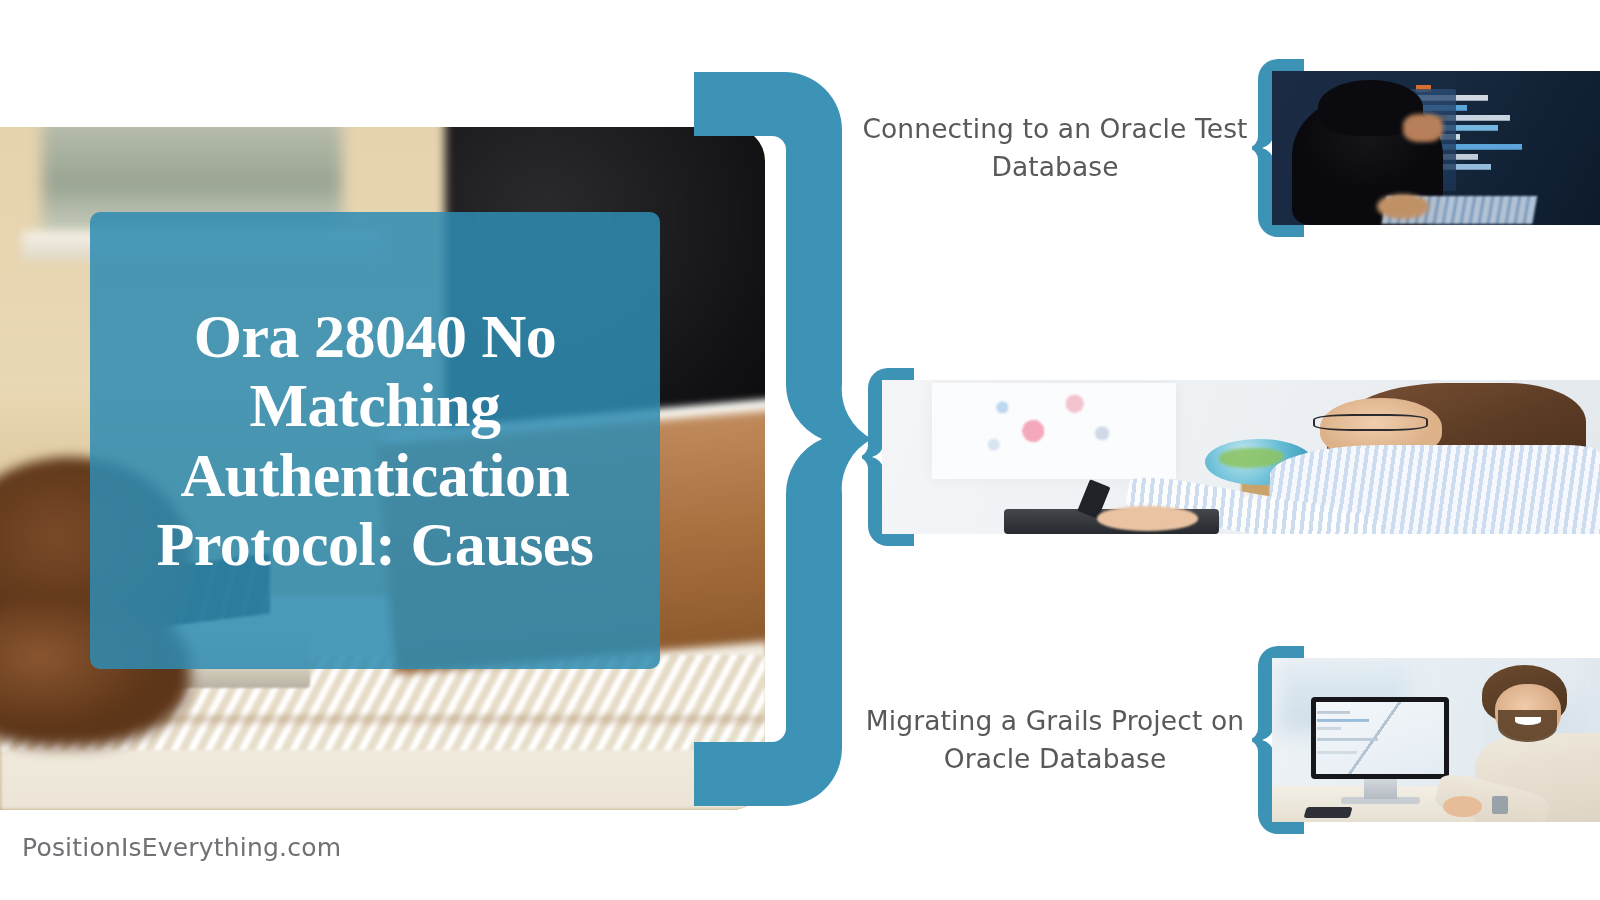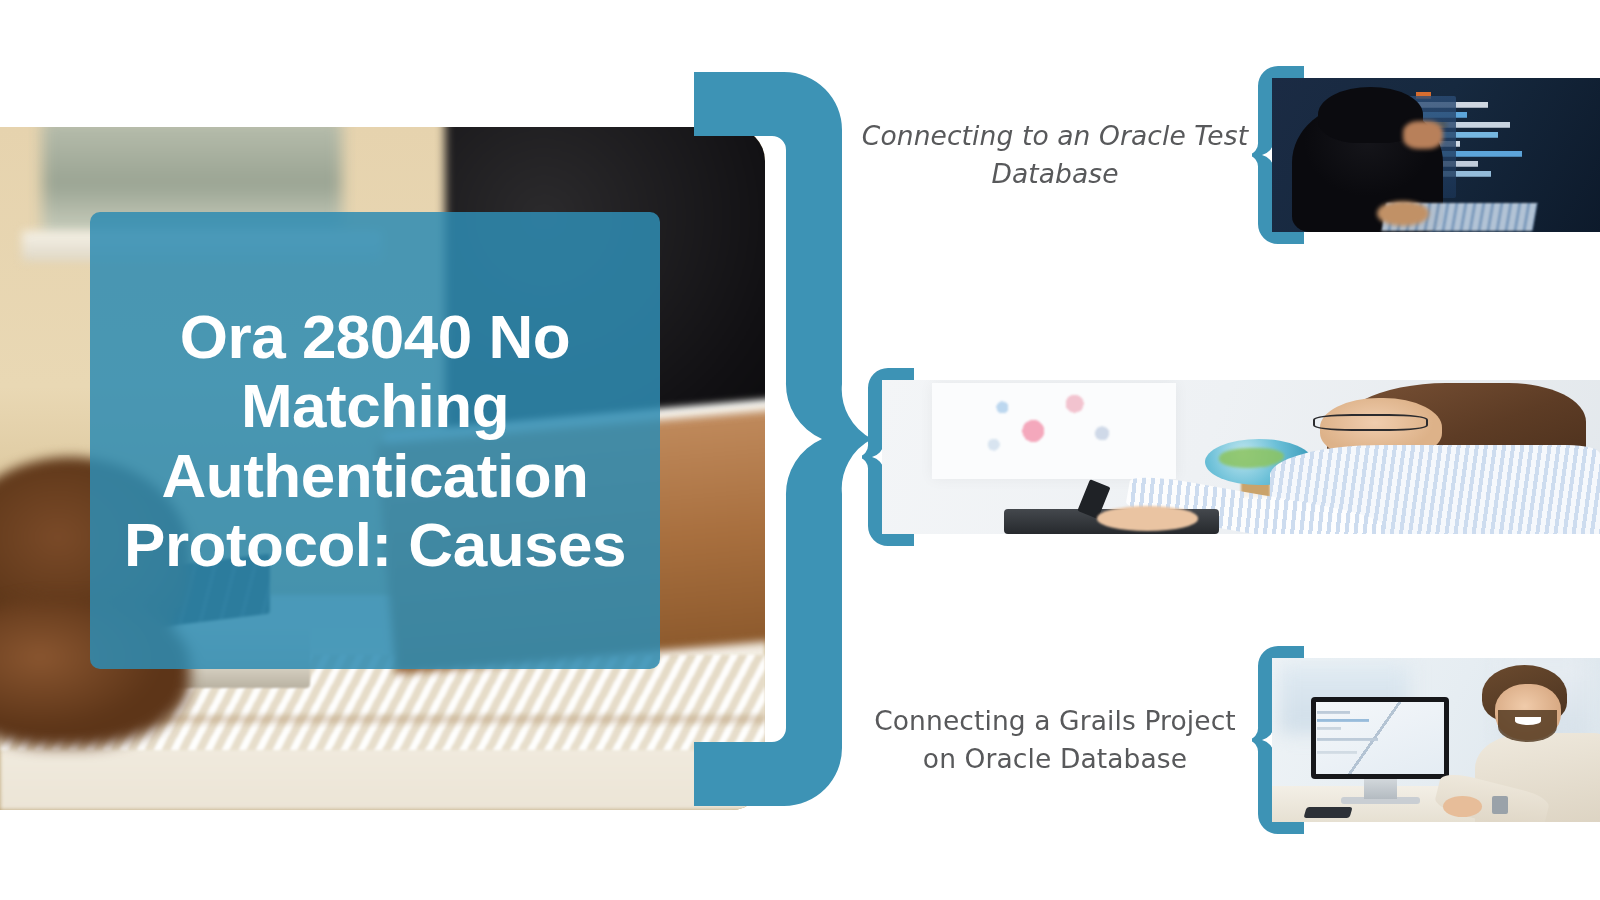--- a/index.html
+++ b/index.html
@@ -95,35 +95,35 @@
   
   .title-card{
     position:absolute; left:90px; top:212px; width:570px; height:457px;
     background:rgba(47,140,178,.86);
     border-radius:10px;
     display:flex; align-items:center; justify-content:center;
     padding:8px 16px;
   }
   .title-card h1{
     color:#ffffff;
-    font-family:Liberation Sans, sans-serif;
+    font-family:Liberation Serif, serif;
     font-weight:bold;
     font-size:62px;
     line-height:1.12;
     text-align:center;
     letter-spacing:-.5px;
   }
 
   
   .big-brace{ position:absolute; left:672px; top:66px; width:200px; height:746px; }
 
   
   .items{ position:absolute; left:860px; top:0; width:740px; height:900px; }
   .item{ position:absolute; left:0; width:740px; display:flex; align-items:center; }
-  .item-1{ top:60px;  height:190px;font-style:italic; }
+  .item-1{ top:53px;  height:190px; }
   .item-2{ top:362px; height:190px; }
   .item-3{ top:640px; height:200px; }
 
   .item-label{
     width:390px; flex:0 0 390px;
     text-align:center;
     color:#58595b;
     font-family:"DejaVu Sans", sans-serif;
     font-size:26.5px;
     line-height:1.43;
@@ -434,21 +434,21 @@
           <div class="t2-body"></div>
           <div class="t2-arm"></div>
           <div class="t2-tablet"></div>
           <div class="t2-pen"></div>
           <div class="t2-hand"></div>
         </div>
       </div>
     </div>
 
     <div class="item item-3">
-      <div class="item-label">Connecting a Grails Project on Oracle Database</div>
+      <div class="item-label">Migrating a Grails Project on Oracle Database</div>
       <div class="thumb-wrap">
         <div class="small-brace">
           <svg width="54" height="200" viewBox="0 0 54 200" xmlns="http://www.w3.org/2000/svg" preserveAspectRatio="none">
             <path d="M52 6 H26 A20 20 0 0 0 6 26 V87 A12 12 0 0 1 -4 100
                      A12 12 0 0 1 6 113 V174 A20 20 0 0 0 26 194 H52
                      V178 H30 A8 8 0 0 1 22 170 V113 A16 16 0 0 0 10 100
                      A16 16 0 0 0 22 87 V30 A8 8 0 0 1 30 22 H52 Z" fill="#3d93b5"></path>
           </svg>
         </div>
         <div class="thumb">
@@ -470,14 +470,15 @@
           <div class="t3-smile"></div>
           <div class="t3-arm"></div>
           <div class="t3-watch"></div>
           <div class="t3-hand"></div>
         </div>
       </div>
     </div>
 
   </div>
 
+  <div class="watermark">PositionIsEverything.com</div>
 
 </div>
 
 </body></html>

